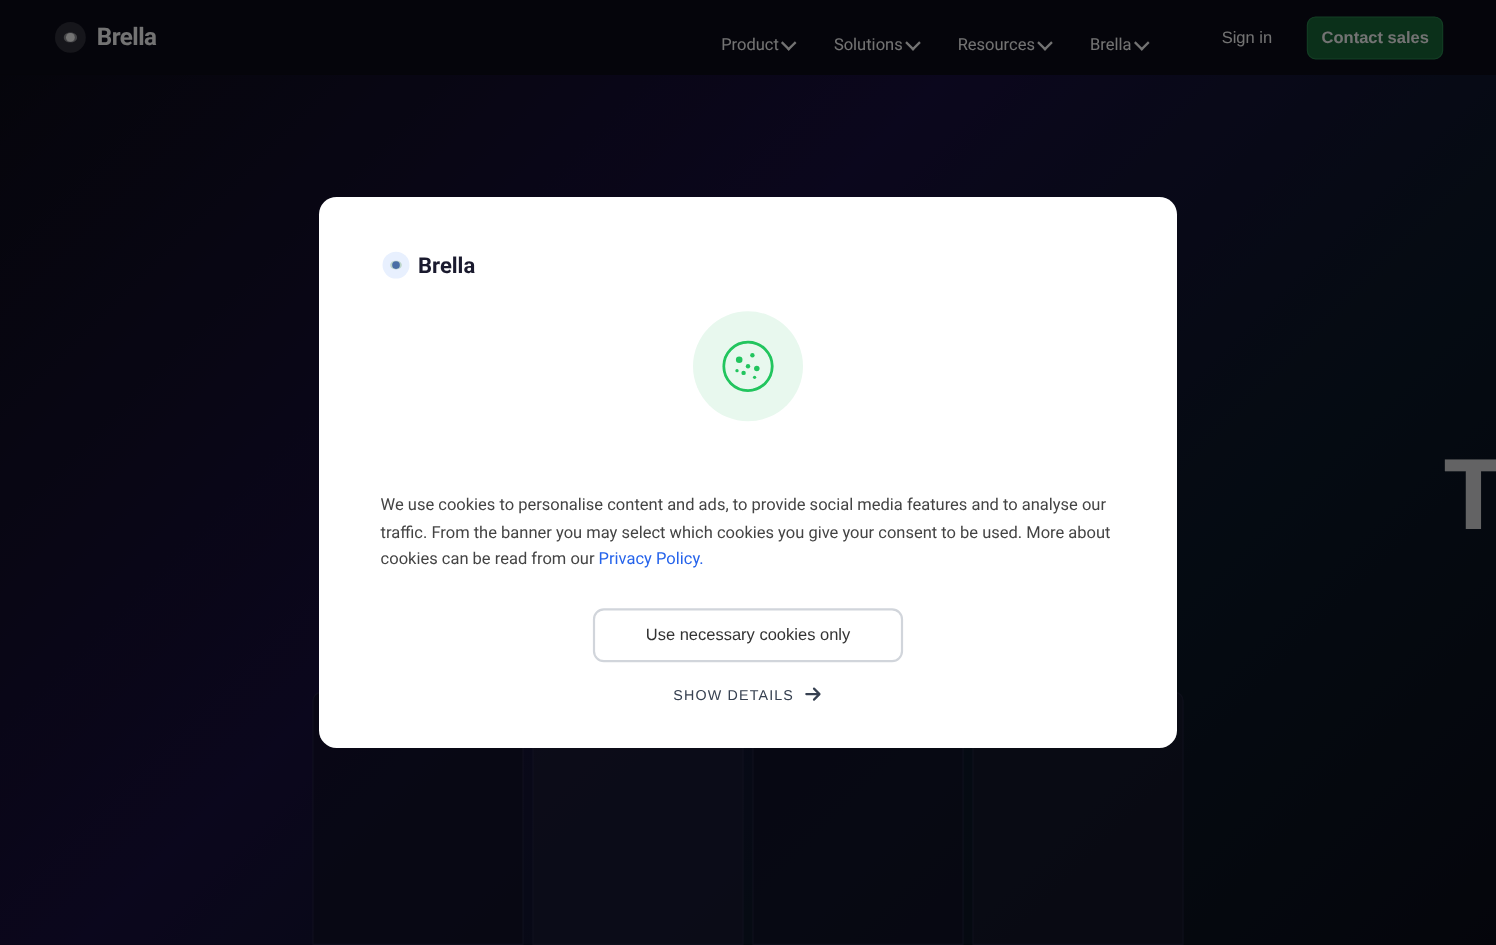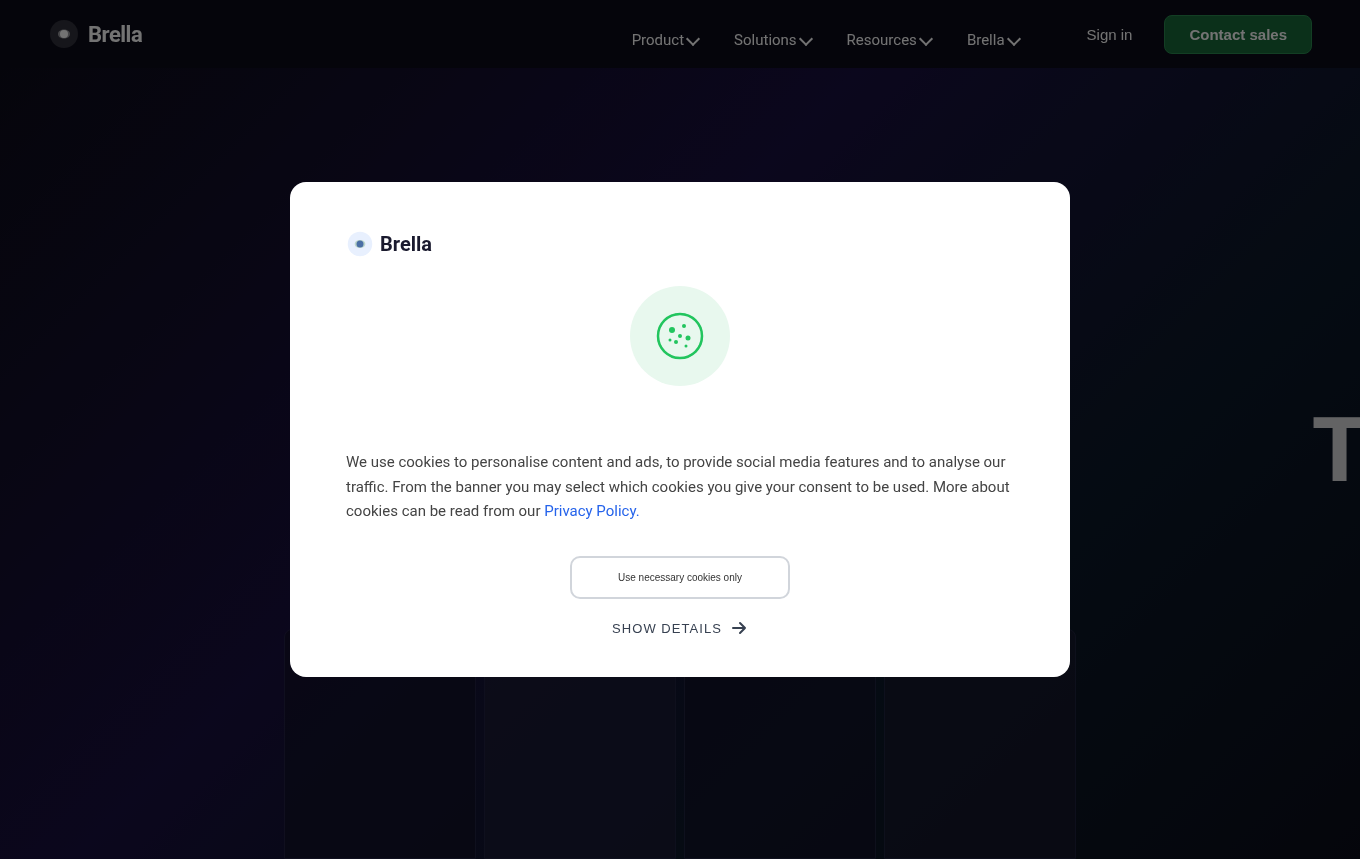--- a/index.html
+++ b/index.html
@@ -84,21 +84,21 @@
       padding: 8px 20px;
       background: transparent;
       color: #fff;
       border: none;
       font-size: 15px;
       cursor: pointer;
       border-radius: 6px;
     }
 
     .btn-contact {
-      padding: 10px 24px;
+      padding: 10px 12px;
       background: #1a6b3a;
       color: #fff;
       border: none;
       font-size: 15px;
       font-weight: 600;
       cursor: pointer;
       border-radius: 8px;
       border: 1px solid #2a8a50;
     }
 
@@ -217,21 +217,21 @@
       font-weight: 600;
       cursor: pointer;
       border-radius: 10px;
     }
 
     .btn-necessary {
       padding: 14px 46px;
       background: transparent;
       color: #333;
       border: 2px solid #d1d5db;
-      font-size: 10px;
+      font-size: 15px;
       font-weight: 500;
       cursor: pointer;
       border-radius: 10px;
     }
 
     .show-details {
       display: flex;
       align-items: center;
       gap: 8px;
       align-self: center;

